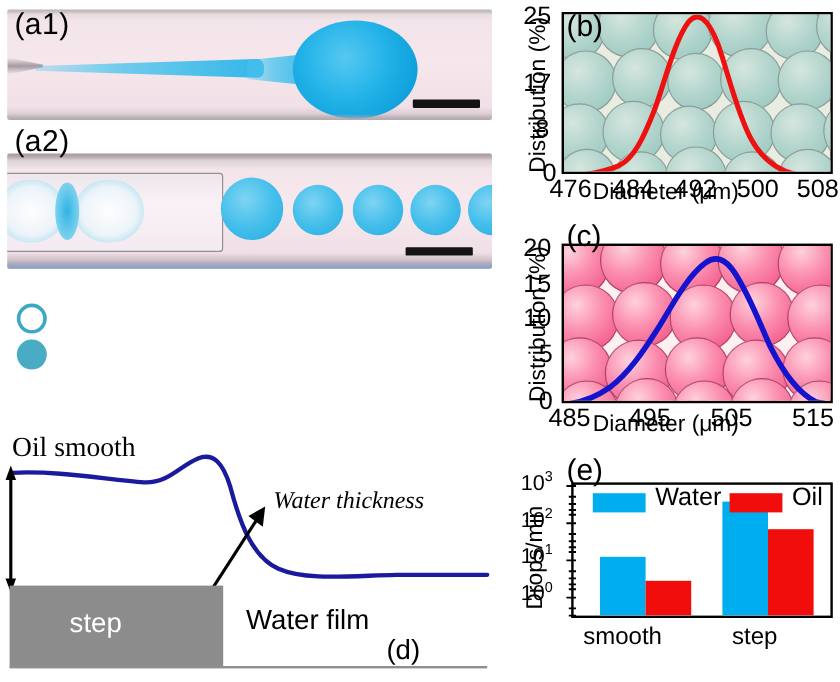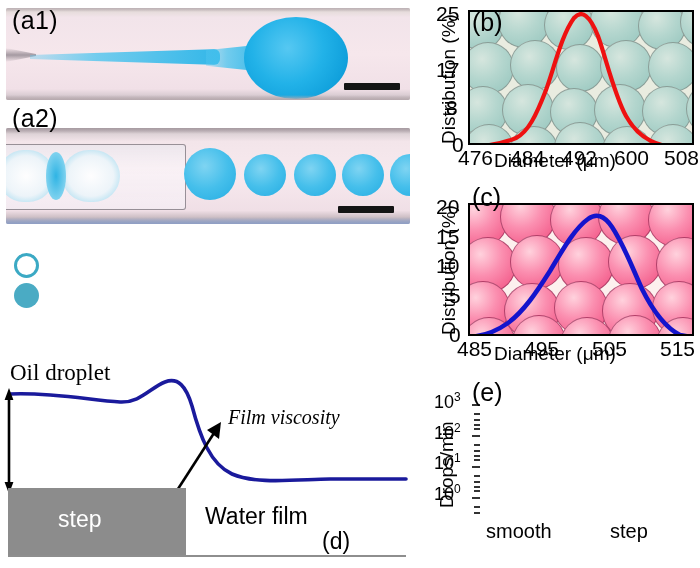--- a/index.html
+++ b/index.html
@@ -127,41 +127,41 @@
 <div class="abs" id="legend">
   <div class="leg-row">
     <span class="leg-mark leg-open"></span>
   </div>
   <div class="leg-row">
     <span class="leg-mark leg-fill"></span>
   </div>
 </div>
 
 <div class="abs" id="panel-d">
-  <div class="abs" id="d-title">Oil droplet</div>
+  <div class="abs" id="d-title">Oil smooth</div>
 
   <svg class="abs" style="left:0;top:0;width:415px;height:210px;" viewBox="0 0 415 210">
     <path d="M10,36 C 50,34 90,42 120,44 C 140,45 150,30 165,24 C 178,19 186,28 192,48 C 200,78 210,106 232,116 C 255,126 290,122 330,121 L 406,121" fill="none" stroke="#1a1a9c" stroke-width="3.6" stroke-linecap="round"></path>
   </svg>
 
   <svg class="abs" style="left:0;top:0;width:415px;height:210px;" viewBox="0 0 415 210">
     <line x1="9" y1="38" x2="9" y2="128" stroke="#000" stroke-width="2.6"></line>
     <polygon points="9,30 4.6,42 13.4,42" fill="#000"></polygon>
     <polygon points="9,136 4.6,124 13.4,124" fill="#000"></polygon>
   </svg>
 
   <svg class="abs" style="left:0;top:0;width:415px;height:210px;" viewBox="0 0 415 210">
     <line x1="167" y1="148" x2="216" y2="72" stroke="#000" stroke-width="2.6"></line>
     <polygon points="162,156 163,139 176,147" fill="#000"></polygon>
     <polygon points="221,64 219,81 207,72" fill="#000"></polygon>
   </svg>
 
 
   <div class="abs" id="d-note">
-    <div>Film viscosity</div>
+    <div>Water thickness</div>
   </div>
 
   <div class="abs" id="d-step"></div>
   <div class="abs" id="d-steplbl">step</div>
   <div class="abs" id="d-water">Water film</div>
   <div class="abs" id="d-base"></div>
   <div class="abs" id="d-tag">(d)</div>
 </div>
 
 <div class="abs" id="panel-b">
@@ -199,21 +199,21 @@
   <div class="abs" id="b-lab">(b)</div>
 
   <div class="tick" style="left:12px;top:2px;">25</div>
   <div class="tick" style="left:12px;top:58px;">17</div>
   <div class="tick" style="left:22px;top:96px;">8</div>
   <div class="tick" style="left:28px;top:133px;">0</div>
 
   <div class="tick" style="left:34px;top:146px;">476</div>
   <div class="tick" style="left:86px;top:146px;">484</div>
   <div class="tick" style="left:138px;top:146px;">492</div>
-  <div class="tick" style="left:190px;top:146px;">600</div>
+  <div class="tick" style="left:190px;top:146px;">500</div>
   <div class="tick" style="left:240px;top:146px;">508</div>
 
   <div class="ylab abs" id="b-ylab">Distribution (%)</div>
   <div class="axtitle abs" id="b-xlab">Diameter (μm)</div>
 </div>
 
 <div class="abs" id="panel-c">
   <div class="plotbox" id="c-box">
     <div class="pack">
       <div class="cellc" style="left:-16px;top:-12px;width:52px;height:52px;"></div>
@@ -258,20 +258,32 @@
   <div class="tick" style="left:168px;top:152px;">505</div>
   <div class="tick" style="left:236px;top:152px;">515</div>
 
   <div class="ylab abs" id="c-ylab">Distribution (%)</div>
   <div class="axtitle abs" id="c-xlab">Diameter (μm)</div>
 </div>
 
 <div class="abs" id="panel-e">
   <div class="abs" id="e-lab">(e)</div>
 
+  <div class="plotbox" id="e-box">
+
+    <div class="bar bar-water" style="left:22px;width:38px;height:49px;"></div>
+    <div class="bar bar-oil" style="left:60px;width:38px;height:29px;"></div>
+    <div class="bar bar-water" style="left:124px;width:38px;height:95px;"></div>
+    <div class="bar bar-oil" style="left:162px;width:38px;height:72px;"></div>
+
+    <div class="legchip bar-water" style="left:16px;top:7px;"></div>
+    <div class="leglab" style="left:68px;top:-1px;">Water</div>
+    <div class="legchip bar-oil" style="left:130px;top:7px;"></div>
+    <div class="leglab" style="left:182px;top:-1px;">Oil</div>
+  </div>
 
   <div class="etick" style="left:10px;top:12px;"><span>10</span><span class="sup">3</span></div>
   <div class="etick" style="left:10px;top:43px;"><span>10</span><span class="sup">2</span></div>
   <div class="etick" style="left:10px;top:73px;text-align:center;"><span>10</span><span class="sup">1</span></div>
   <div class="etick" style="left:10px;top:104px;"><span>10</span><span class="sup">0</span></div>
 
   <svg class="minorticks" style="left:44px;top:24px;width:12px;height:116px;" viewBox="0 0 12 116">
     <g stroke="#000" stroke-width="1.6">
       <line x1="4" y1="3" x2="12" y2="3"></line>
       <line x1="6" y1="12" x2="12" y2="12"></line>

